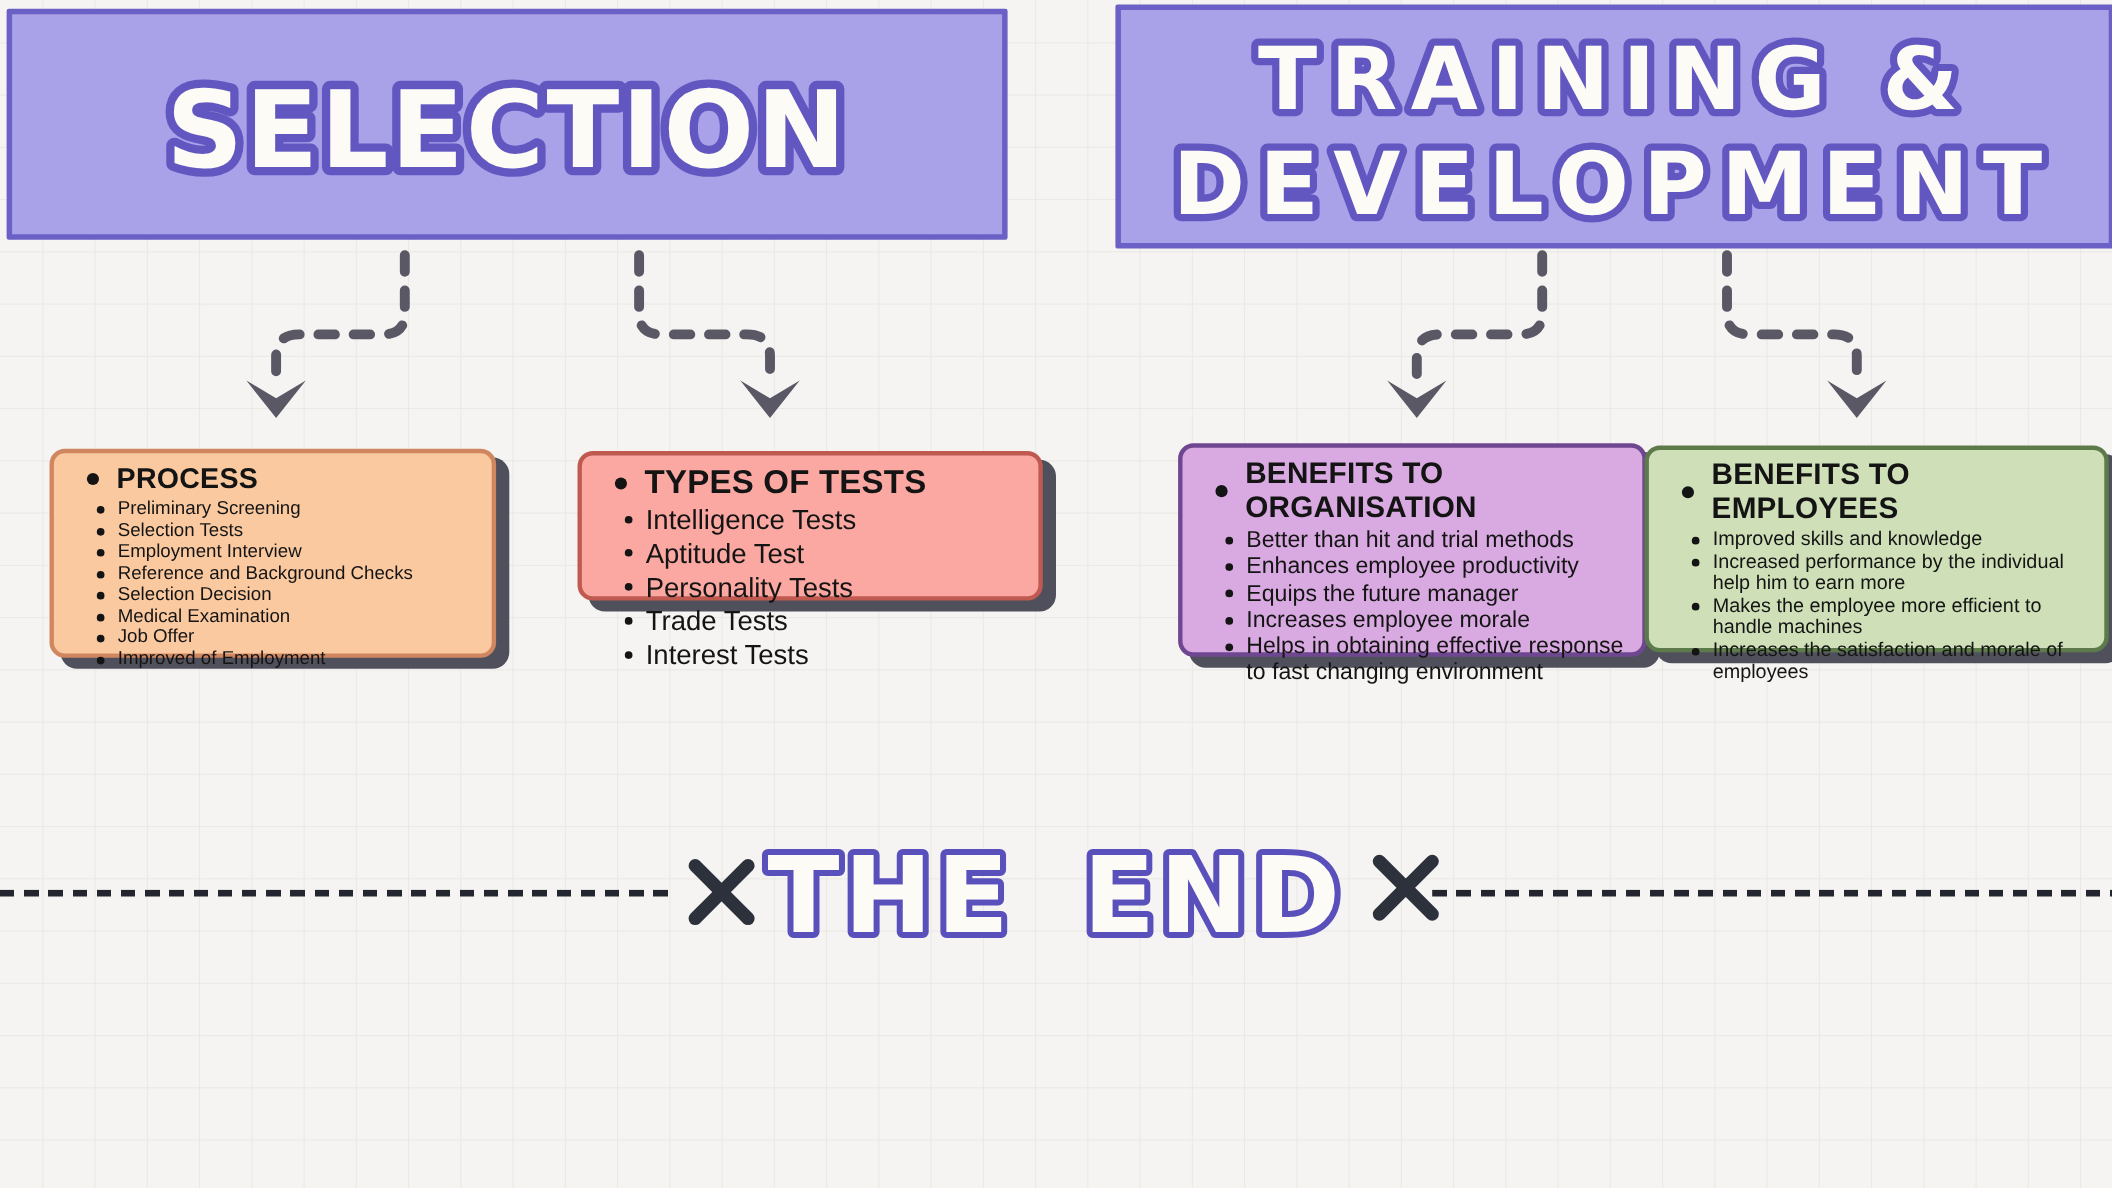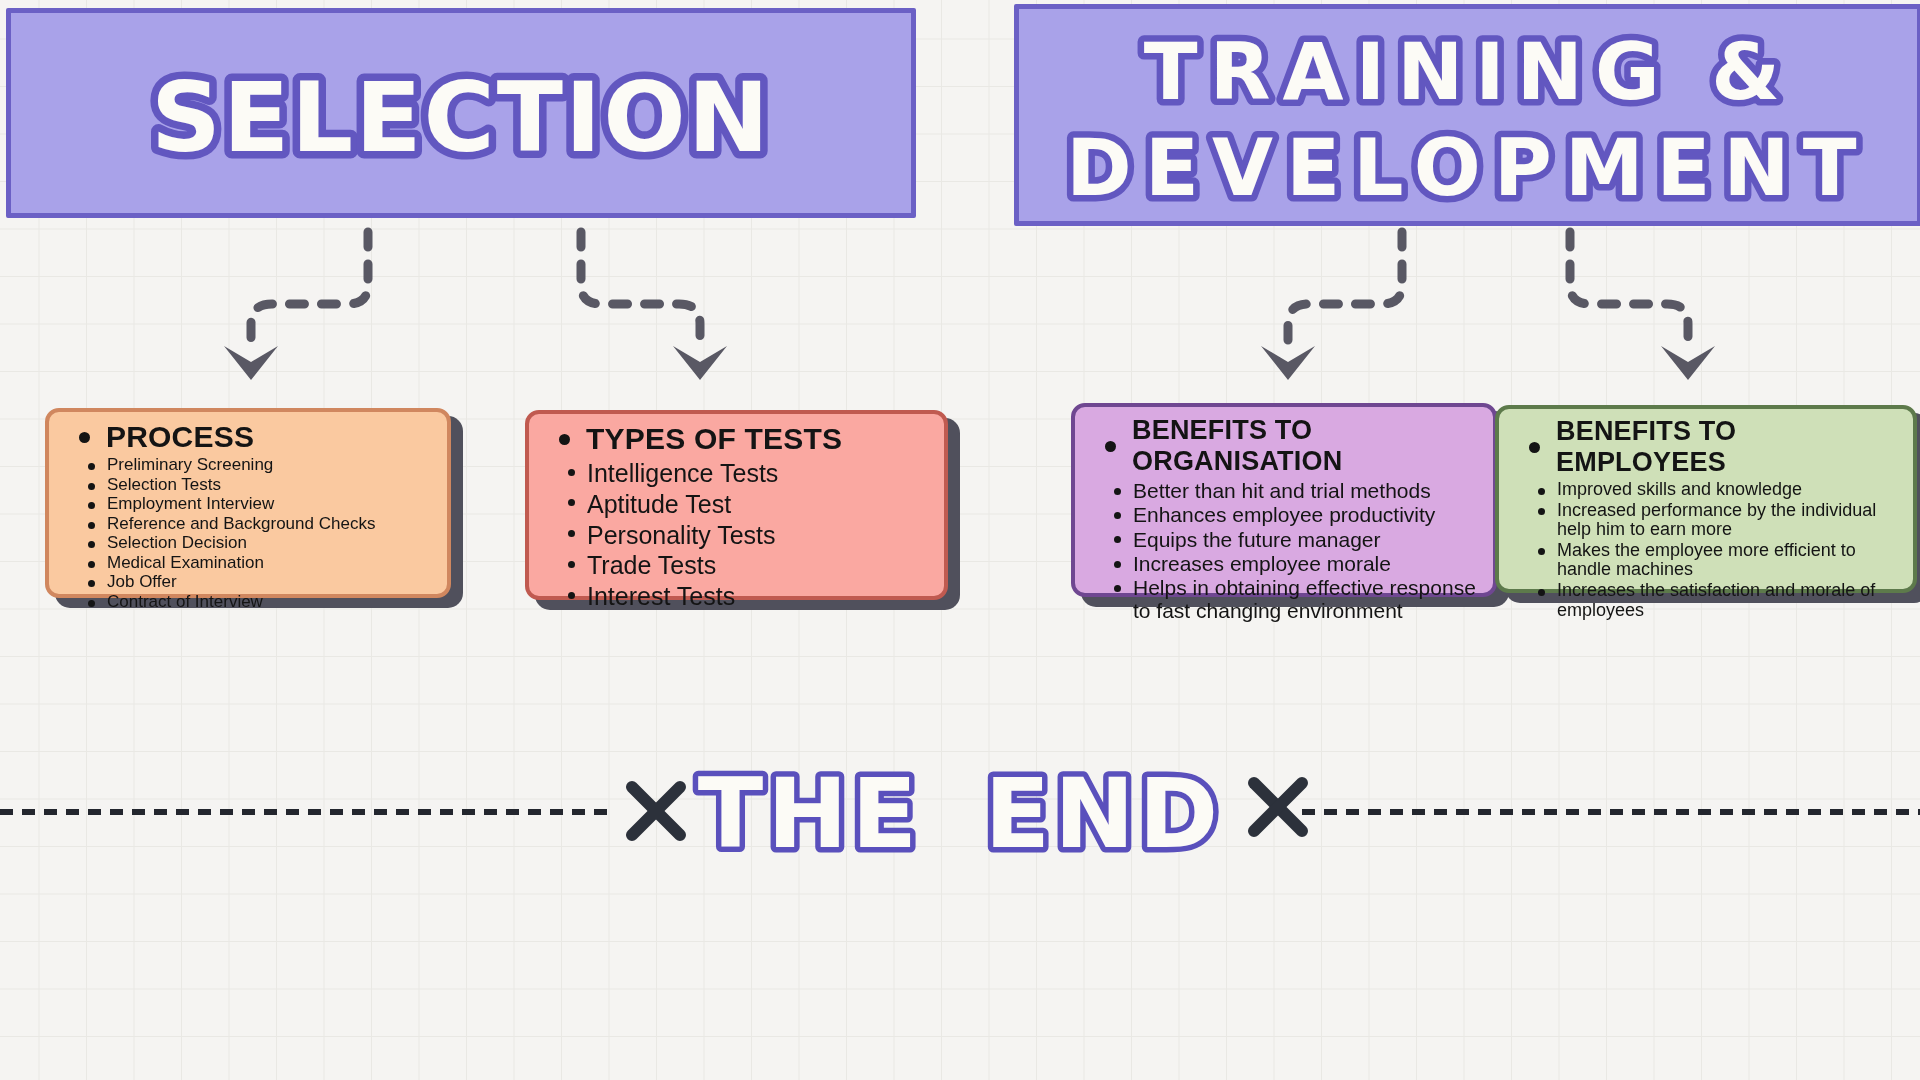--- a/index.html
+++ b/index.html
@@ -30,23 +30,23 @@
     position:absolute;border-radius:14px;border:4px solid;
     box-shadow:11px 9px 0 1px #50505c;
     color:#141414;box-sizing:border-box;
   }
   .box-title{display:flex;align-items:center;font-weight:bold;padding-left:30px;letter-spacing:0.2px;}
   .box-title .dot{width:11px;height:11px;border-radius:50%;background:#141414;margin-right:16px;flex:0 0 auto;}
   .box ul{list-style:none;margin:2px 0 0 0;padding:0 8px 0 58px;}
   .box li{position:relative;font-weight:normal;}
   .box li::before{content:"";position:absolute;left:-19px;top:0.42em;width:7px;height:7px;border-radius:50%;background:#141414;}
   .box-process{left:45px;top:408px;width:406px;height:190px;background:#fac9a0;border-color:#d0875f;}
-  .box-process .box-title{font-size:30px;padding-top:8px;}
+  .box-process .box-title{font-size:26px;padding-top:8px;}
   .box-process li{font-size:17px;line-height:1.09;margin-bottom:1px;}
-  .box-tests{left:525px;top:410px;width:423px;height:190px;background:#faa8a1;border-color:#c05a50;}
+  .box-tests{left:525px;top:410px;width:423px;height:136px;background:#faa8a1;border-color:#c05a50;}
   .box-tests .box-title{font-size:30px;padding-top:8px;}
   .box-tests li{font-size:25px;line-height:1.23;}
   .box-org{left:1035px;top:403px;width:426px;height:194px;background:#d9a9e1;border-color:#6f4791;margin-left:36px;}
   .box-org .box-title{font-size:27px;padding-top:8px;}
   .box-org li{font-size:21px;line-height:1.11;margin-bottom:1px;}
   .box-emp{left:1495px;top:405px;width:422px;height:188px;background:#cfe0b8;border-color:#5d7a4b;}
   .box-emp .box-title{font-size:27px;padding-top:7px;}
   .box-emp li{font-size:18px;line-height:1.09;margin-bottom:1px;}
   .end-dash{position:absolute;top:809px;height:6px;
     background:repeating-linear-gradient(90deg,#23262e 0 13px,transparent 13px 22px);}
@@ -96,21 +96,21 @@
       <span>PROCESS</span>
     </div>
     <ul>
       <li>Preliminary Screening</li>
       <li>Selection Tests</li>
       <li>Employment Interview</li>
       <li>Reference and Background Checks</li>
       <li>Selection Decision</li>
       <li>Medical Examination</li>
       <li>Job Offer</li>
-      <li>Contract of Interview</li>
+      <li>Improved of Employment</li>
     </ul>
   </div>
 
   <div class="box box-tests">
     <div class="box-title">
       <span class="dot"></span>
       <span>TYPES OF TESTS</span>
     </div>
     <ul>
       <li>Intelligence Tests</li>

